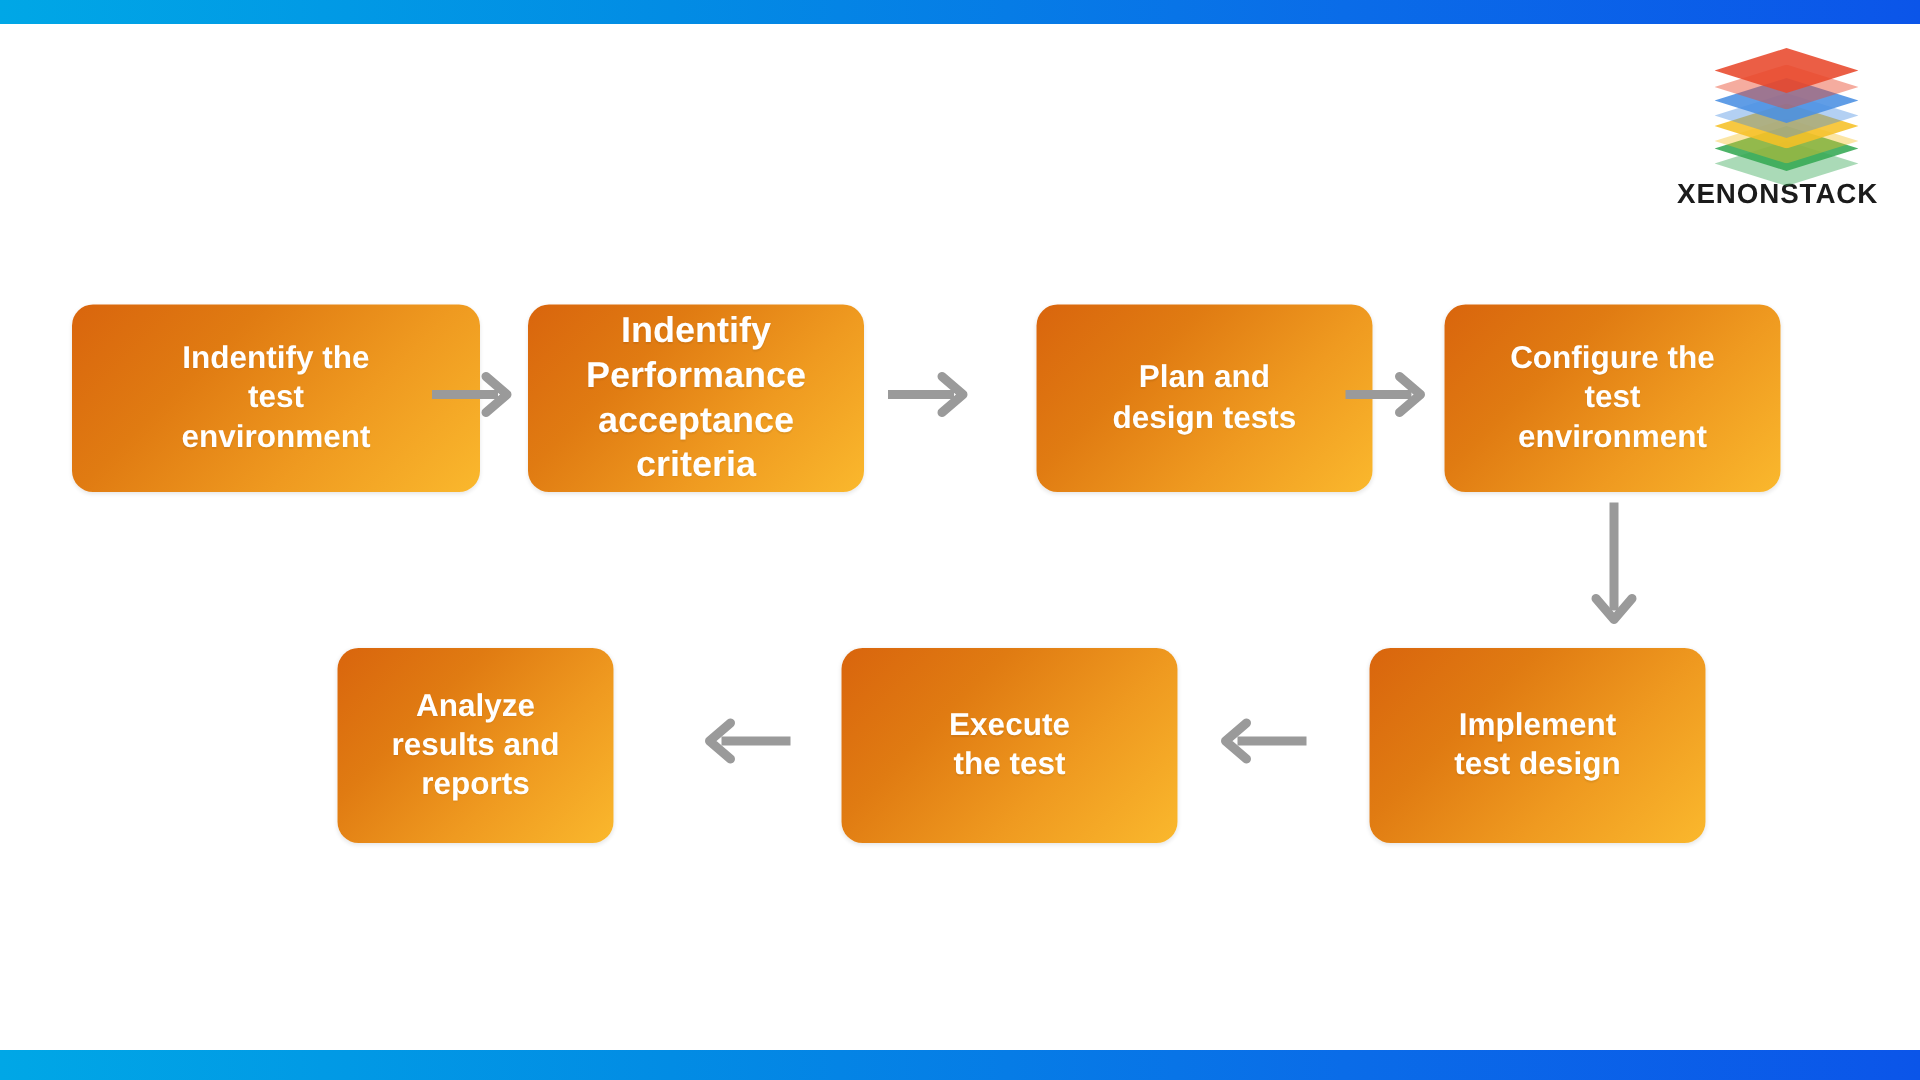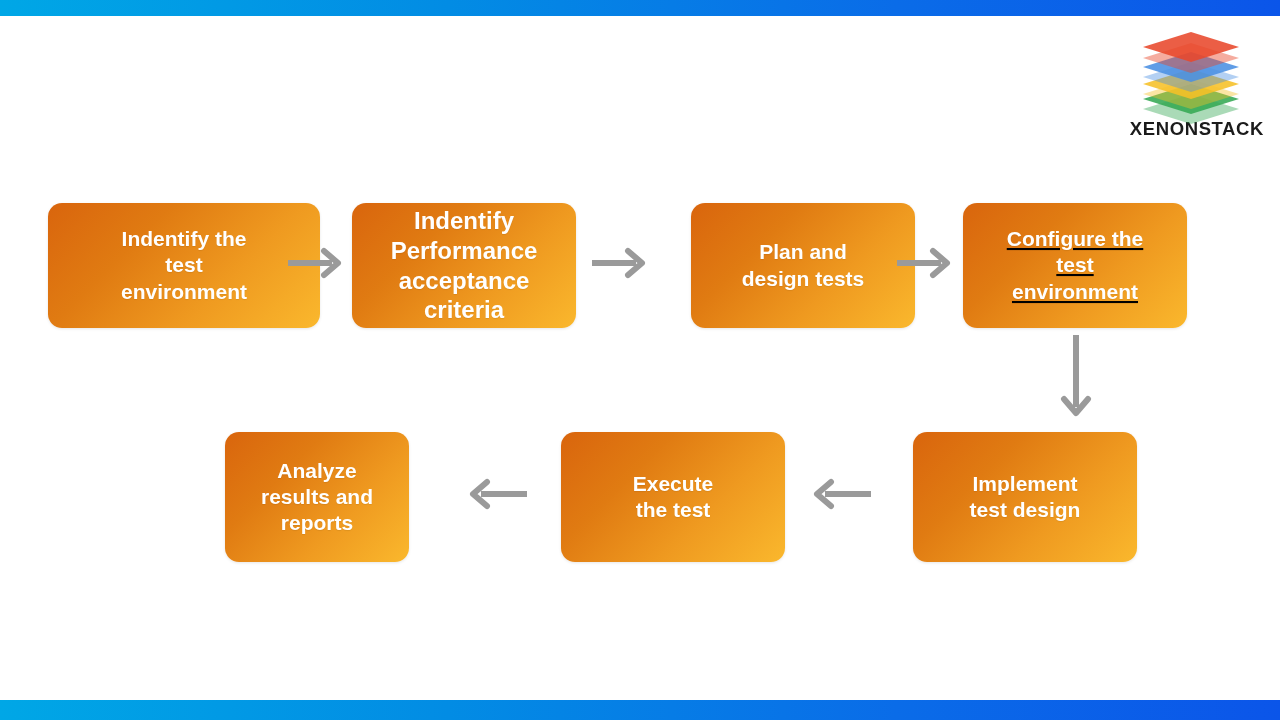--- a/index.html
+++ b/index.html
@@ -28,21 +28,21 @@
   }
   .bar-top    { top: 0;  height: 16px; }
   .bar-bottom { bottom: 0; height: 20px; }
 
   
   .brand {
     position: absolute;
     top: 30px;
     left: 1118px;
     width: 146px;
-    text-align: right;
+    text-align: left;
   }
   .logo-mark {
     position: relative;
     width: 96px;
     height: 82px;
     margin: 0 auto;
   }
   .layer {
     position: absolute;
     left: 50%;
@@ -97,21 +97,21 @@
     text-align: center;
     white-space: pre-line;
     text-shadow: 0 1px 1px rgba(0,0,0,0.08);
   }
   .node-label.sm { font-size: 24px; }
 
   
   #node-1 { left: 48px;  top: 203px; width: 272px; height: 125px; }
   #node-2 { left: 352px; top: 203px; width: 224px; height: 125px; }
   #node-3 { left: 657px; top: 203px; width: 224px; height: 125px; margin-left: 34px; }
-  #node-4 { left: 963px; top: 203px; width: 224px; height: 125px; text-decoration: underline; }
+  #node-4 { left: 963px; top: 203px; width: 224px; height: 125px; }
   
   #node-5 { left: 913px; top: 432px; width: 224px; height: 130px; }
   #node-6 { left: 561px; top: 432px; width: 224px; height: 130px; }
   #node-7 { left: 225px; top: 432px; width: 184px; height: 130px; }
 
   
   .arrow {
     position: absolute;
     color: #9a9a9a;
   }

